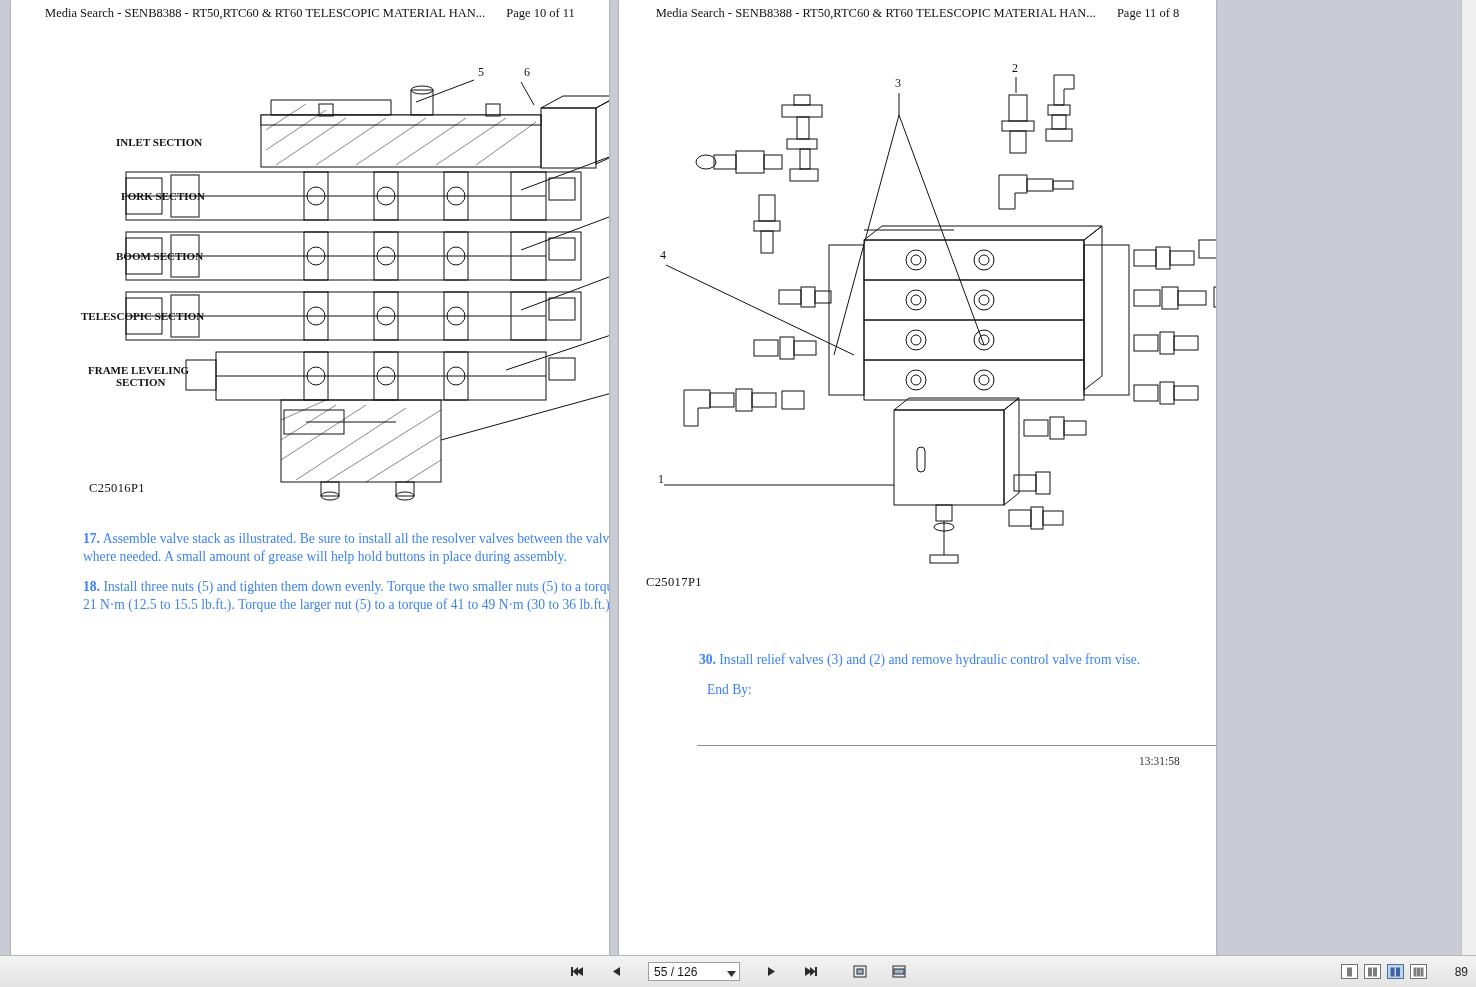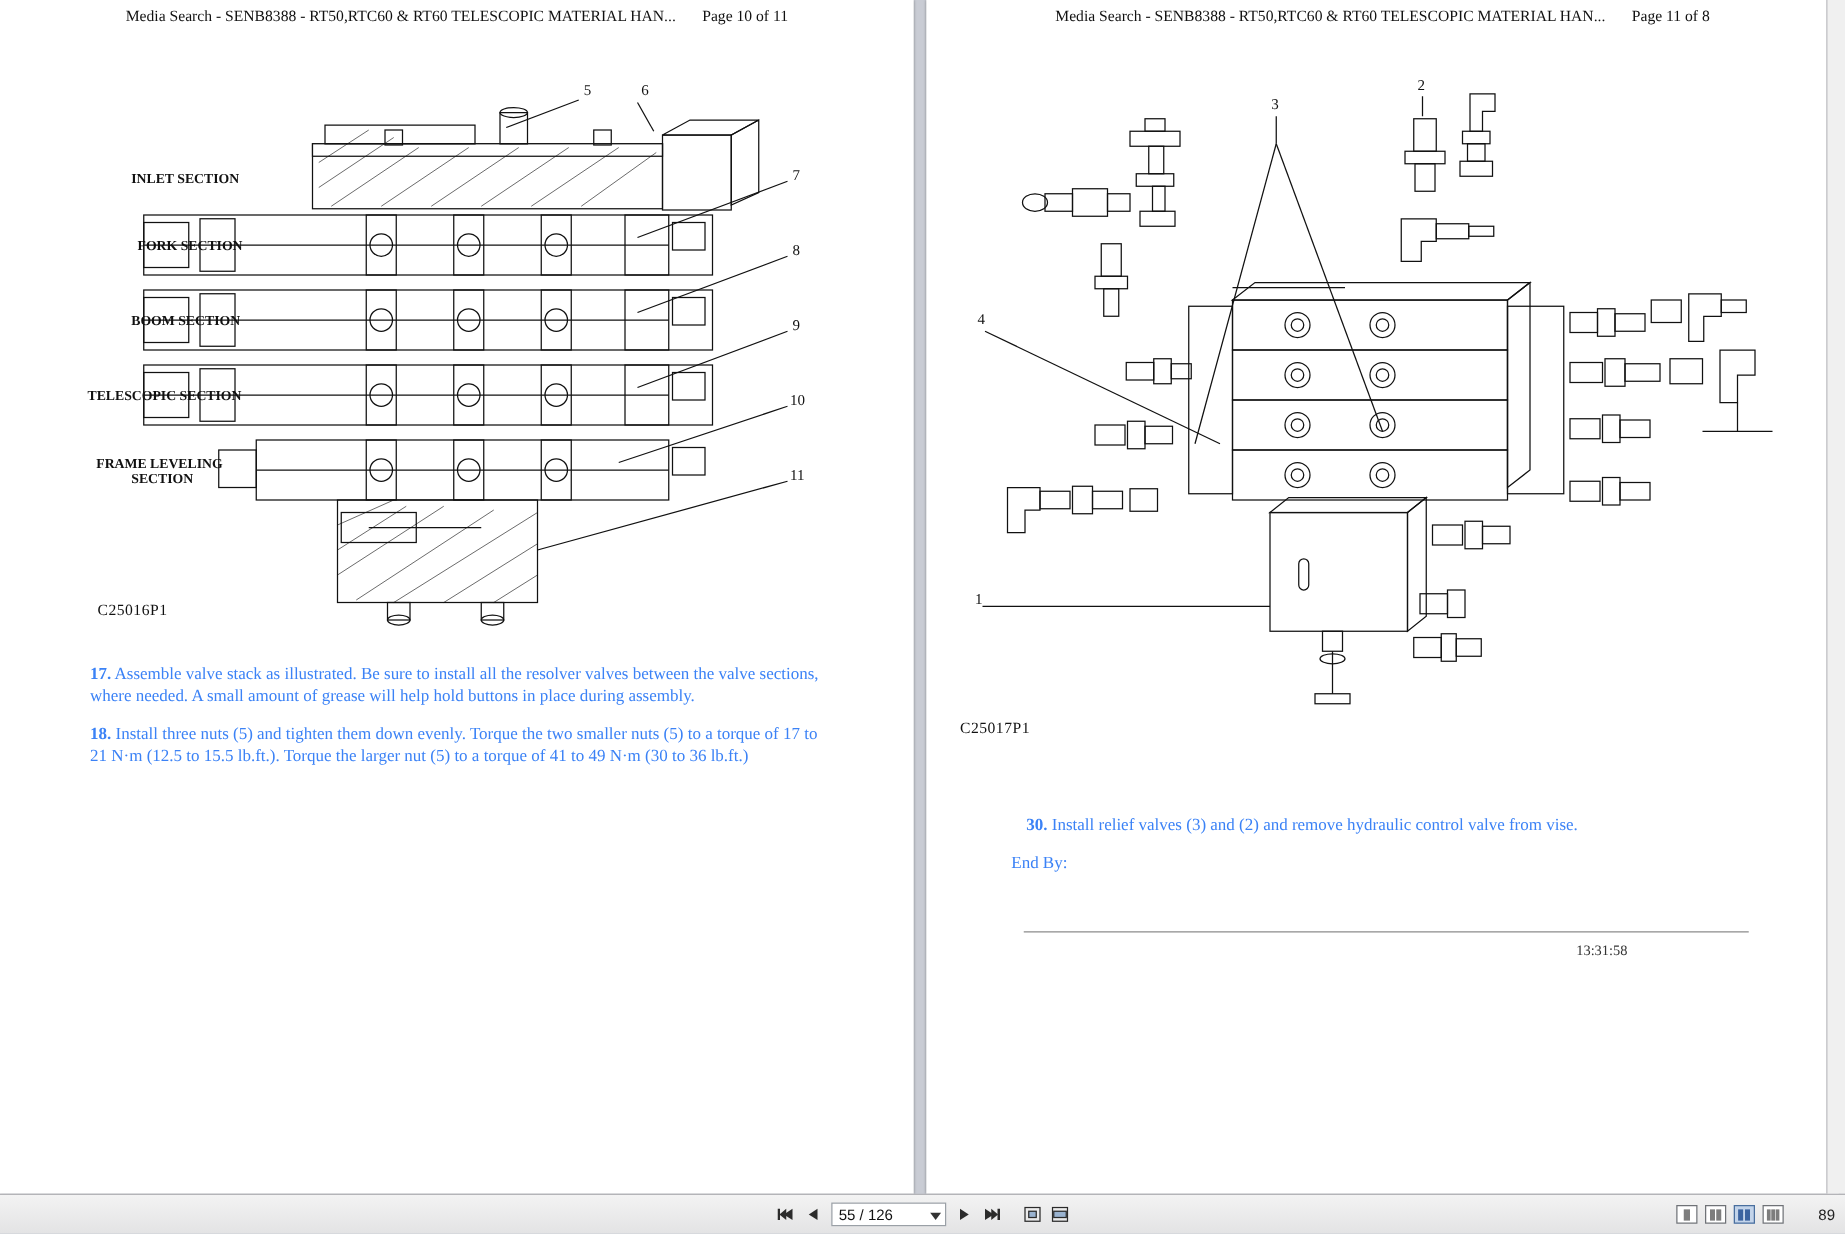--- a/index.html
+++ b/index.html
@@ -11,23 +11,24 @@
     overflow: hidden;
   }
   #app {
     position: relative;
     width: 1476px; height: 987px;
     background: #c9ccd4;
   }
   .pages {
     position: absolute;
     top: 0; left: 0;
-    width: 1476px; height: 955px;
+    width: 1216px; height: 955px;
     display: flex;
     gap: 10px;
+    padding-left: 11px;
   }
   .page {
     position: relative;
     background: #ffffff;
     box-shadow: 0 0 2px rgba(0,0,0,0.35);
     overflow: hidden;
   }
   .page-left { width: 731px; height: 955px; margin-left: 0; }
   .page-right { width: 730px; height: 955px; }
 
@@ -88,21 +89,21 @@
     border-top: 1px solid #b4b4b8;
     display: flex;
     align-items: center;
   }
   .tb-center {
     position: absolute;
     left: 50%;
     transform: translateX(-50%);
     display: flex;
     align-items: center;
-    gap: 7px;
+    gap: 24px;
   }
   .tb-btn {
     width: 15px; height: 17px;
     display: flex; align-items: center; justify-content: center;
     color: #2b2b2b;
   }
   .tb-btn svg { display: block; }
   .page-input {
     width: 92px; height: 19px;
     border: 1px solid #9aa0a6;
@@ -466,21 +467,21 @@
       </div>
 
       <div class="fig-caption" style="left:27px; top:575px;">C25017P1</div>
 
 
       <div class="body-text" style="left:80px; top:651px; width:580px;">
         <b>30.</b>
         <span>Install relief valves (3) and (2) and remove hydraulic control valve from vise.</span>
       </div>
 
-      <div class="body-text" style="left:68px; top:681px; width:580px;">End By:</div>
+      <div class="body-text" style="left:88px; top:681px; width:580px;">End By:</div>
 
 
       <div class="rule" style="left:78px; top:745px; width:580px;"></div>
 
       <div class="timestamp" style="left:520px; top:755px;">13:31:58</div>
     </div>
   </div>
 
   <div class="scroll-right"></div>
 

